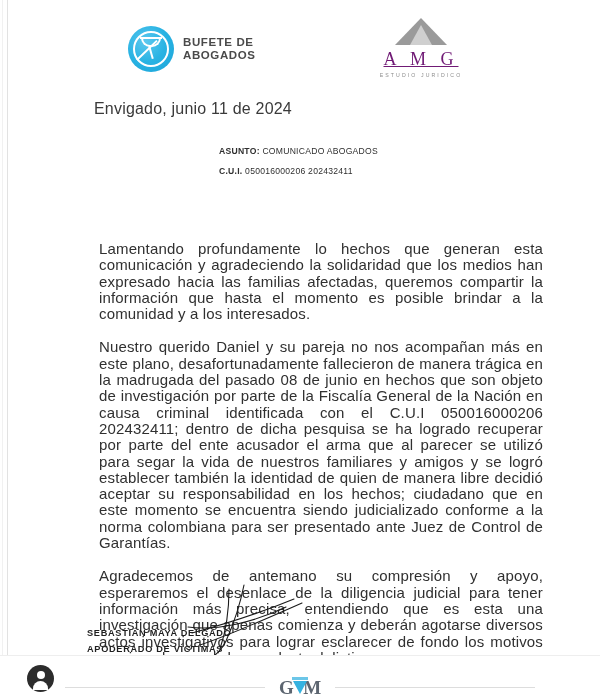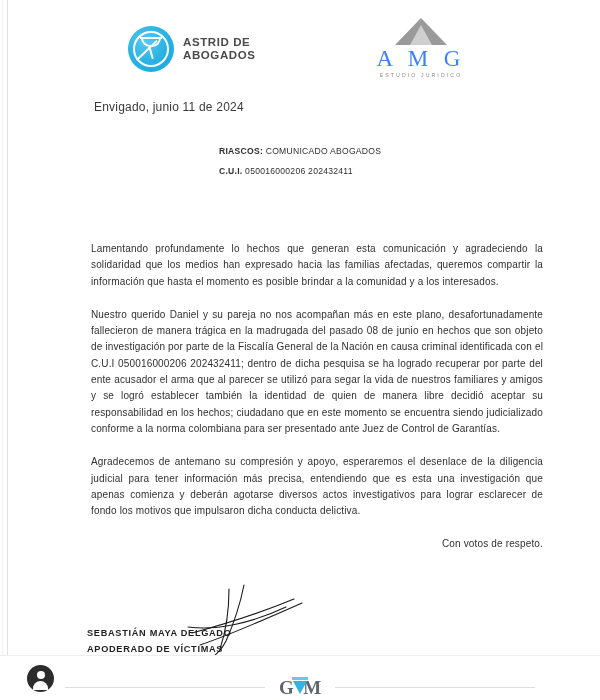--- a/index.html
+++ b/index.html
@@ -135,39 +135,40 @@
     left: -11px;
     top: 7px;
     width: 0; height: 0;
     border-left: 11px solid transparent;
     border-right: 11px solid transparent;
     border-bottom: 20px solid #cfcfcf;
   }
   .amg-letters {
     margin-top: 2px;
     font-family: "Liberation Serif", serif;
-    font-size: 23px;
+    font-size: 18px;
     letter-spacing: 5px;
-    color: #3b82f6;
+    color: #701a75;
     line-height: 24px;
+    text-decoration: underline;
   }
   .amg-sub {
     font-family: "Liberation Sans", sans-serif;
     font-size: 5.2px;
     letter-spacing: 2.1px;
     color: #8d8d8d;
     margin-top: 1px;
   }
 
   
   .doc-date {
     position: absolute;
     left: 86px;
     top: 100px;
-    font-size: 12px;
+    font-size: 16px;
     color: #3a3a3a;
     letter-spacing: 0.2px;
     padding-left: 8px;
   }
 
   .meta-block {
     position: absolute;
     left: 219px;
     top: 146px;
     width: 330px;
@@ -183,26 +184,26 @@
     font-weight: 700;
   }
 
   .body-text {
     position: absolute;
     left: 87px;
     top: 241px;
     width: 456px;
   }
   .para {
-    font-size: 10px;
+    font-size: 15px;
     line-height: 16.3px;
     text-align: justify;
     color: #303030;
     letter-spacing: 0.15px;
-    margin: 0 0 17px 4px;
+    margin: 0 0 17px 12px;
   }
   .para.closing {
     margin-top: 4px;
     text-align: right;
   }
 
   
   .signature {
     position: absolute;
     left: 87px;
@@ -317,37 +318,37 @@
   <div class="header">
 
     <div class="logo-bufete">
       <div class="bufete-mark">
         <div class="ring"></div>
         <div class="cup-top"></div>
         <div class="cup"></div>
         <div class="stem"></div>
         <div class="slash"></div>
       </div>
-      <div class="bufete-text">ASTRID DE
+      <div class="bufete-text">BUFETE DE
 ABOGADOS</div>
     </div>
 
     <div class="logo-amg">
       <div class="amg-triangle"></div>
       <div class="amg-letters">A M G</div>
       <div class="amg-sub">ESTUDIO JURIDICO</div>
     </div>
 
   </div>
 
   <div class="doc-date">Envigado, junio 11 de 2024</div>
 
   <div class="meta-block">
     <div class="meta-line">
-      <span class="lbl">RIASCOS:</span><span> COMUNICADO ABOGADOS</span>
+      <span class="lbl">ASUNTO:</span><span> COMUNICADO ABOGADOS</span>
     </div>
     <div class="meta-line">
       <span class="lbl">C.U.I.</span><span> 050016000206 202432411</span>
     </div>
   </div>
 
   <div class="body-text">
     <p class="para">Lamentando profundamente lo hechos que generan esta comunicación y agradeciendo la solidaridad que los medios han expresado hacia las familias afectadas, queremos compartir la información que hasta el momento es posible brindar a la comunidad y a los interesados.</p>
     <p class="para">Nuestro querido Daniel y su pareja no nos acompañan más en este plano, desafortunadamente fallecieron de manera trágica en la madrugada del pasado 08 de junio en hechos que son objeto de investigación por parte de la Fiscalía General de la Nación en causa criminal identificada con el C.U.I 050016000206 202432411; dentro de dicha pesquisa se ha logrado recuperar por parte del ente acusador el arma que al parecer se utilizó para segar la vida de nuestros familiares y amigos y se logró establecer también la identidad de quien de manera libre decidió aceptar su responsabilidad en los hechos; ciudadano que en este momento se encuentra siendo judicializado conforme a la norma colombiana para ser presentado ante Juez de Control de Garantías.</p>
     <p class="para">Agradecemos de antemano su compresión y apoyo, esperaremos el desenlace de la diligencia judicial para tener información más precisa, entendiendo que es esta una investigación que apenas comienza y deberán agotarse diversos actos investigativos para lograr esclarecer de fondo los motivos que impulsaron dicha conducta delictiva.</p>

